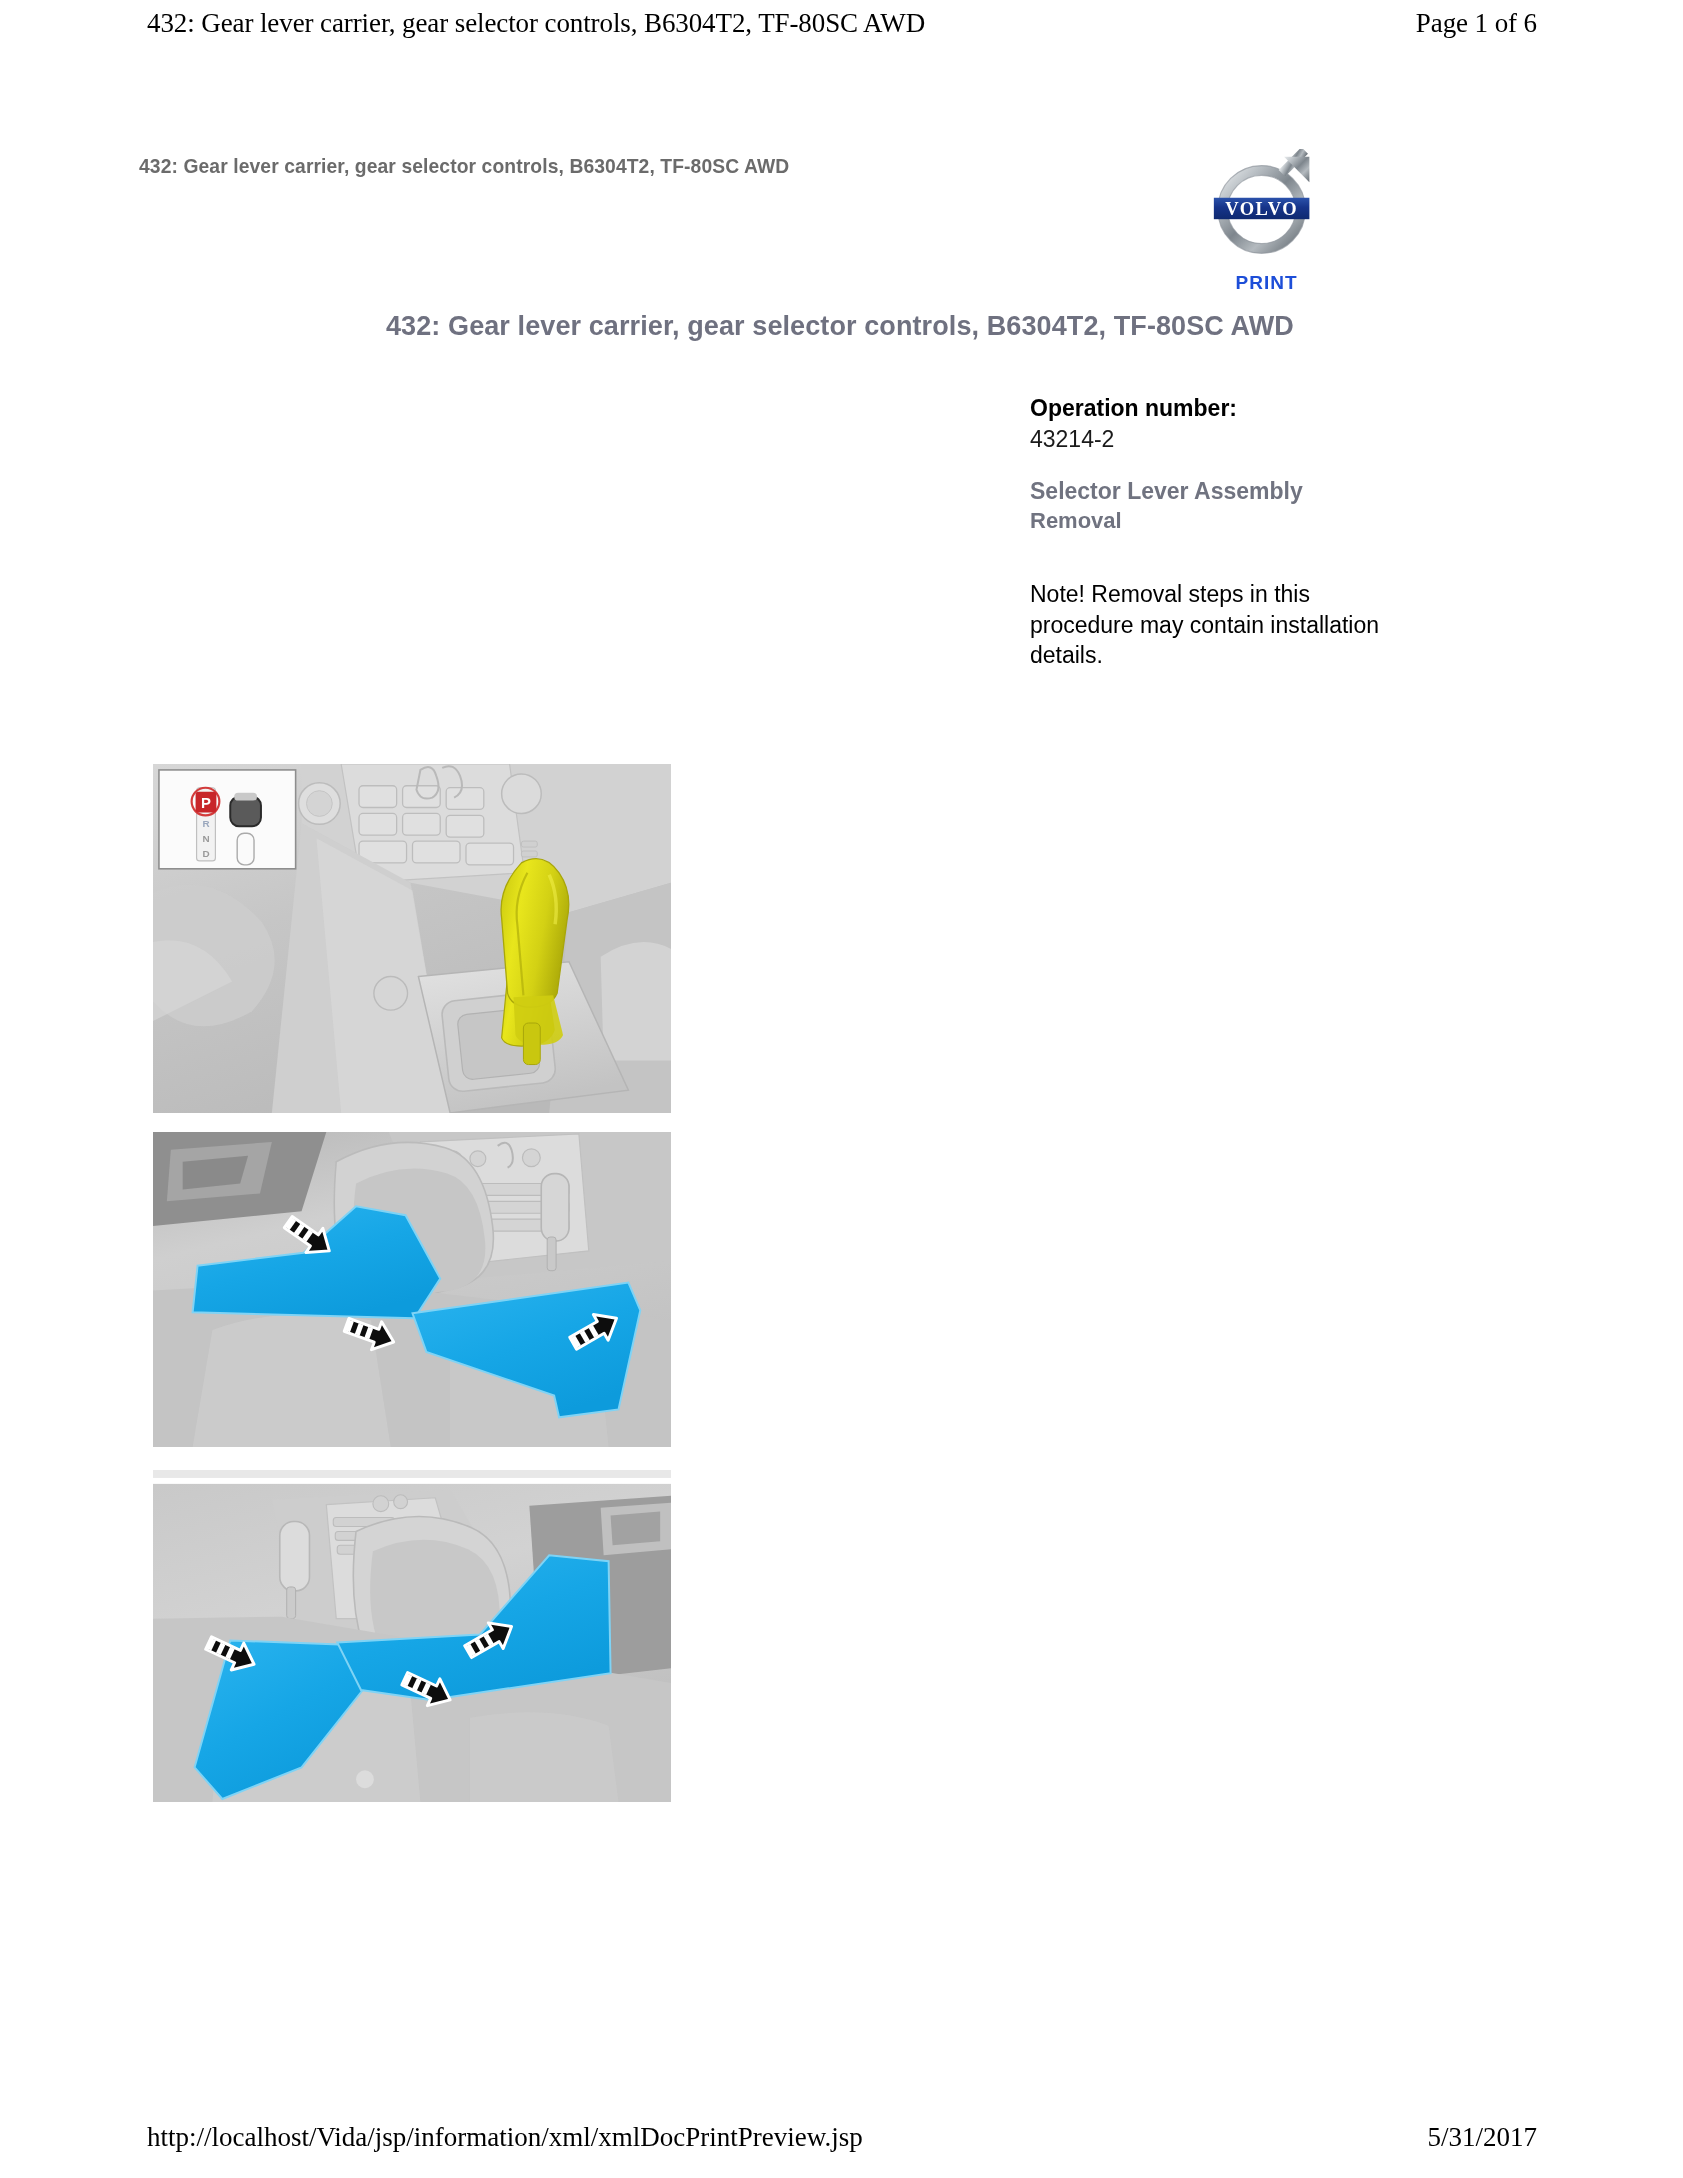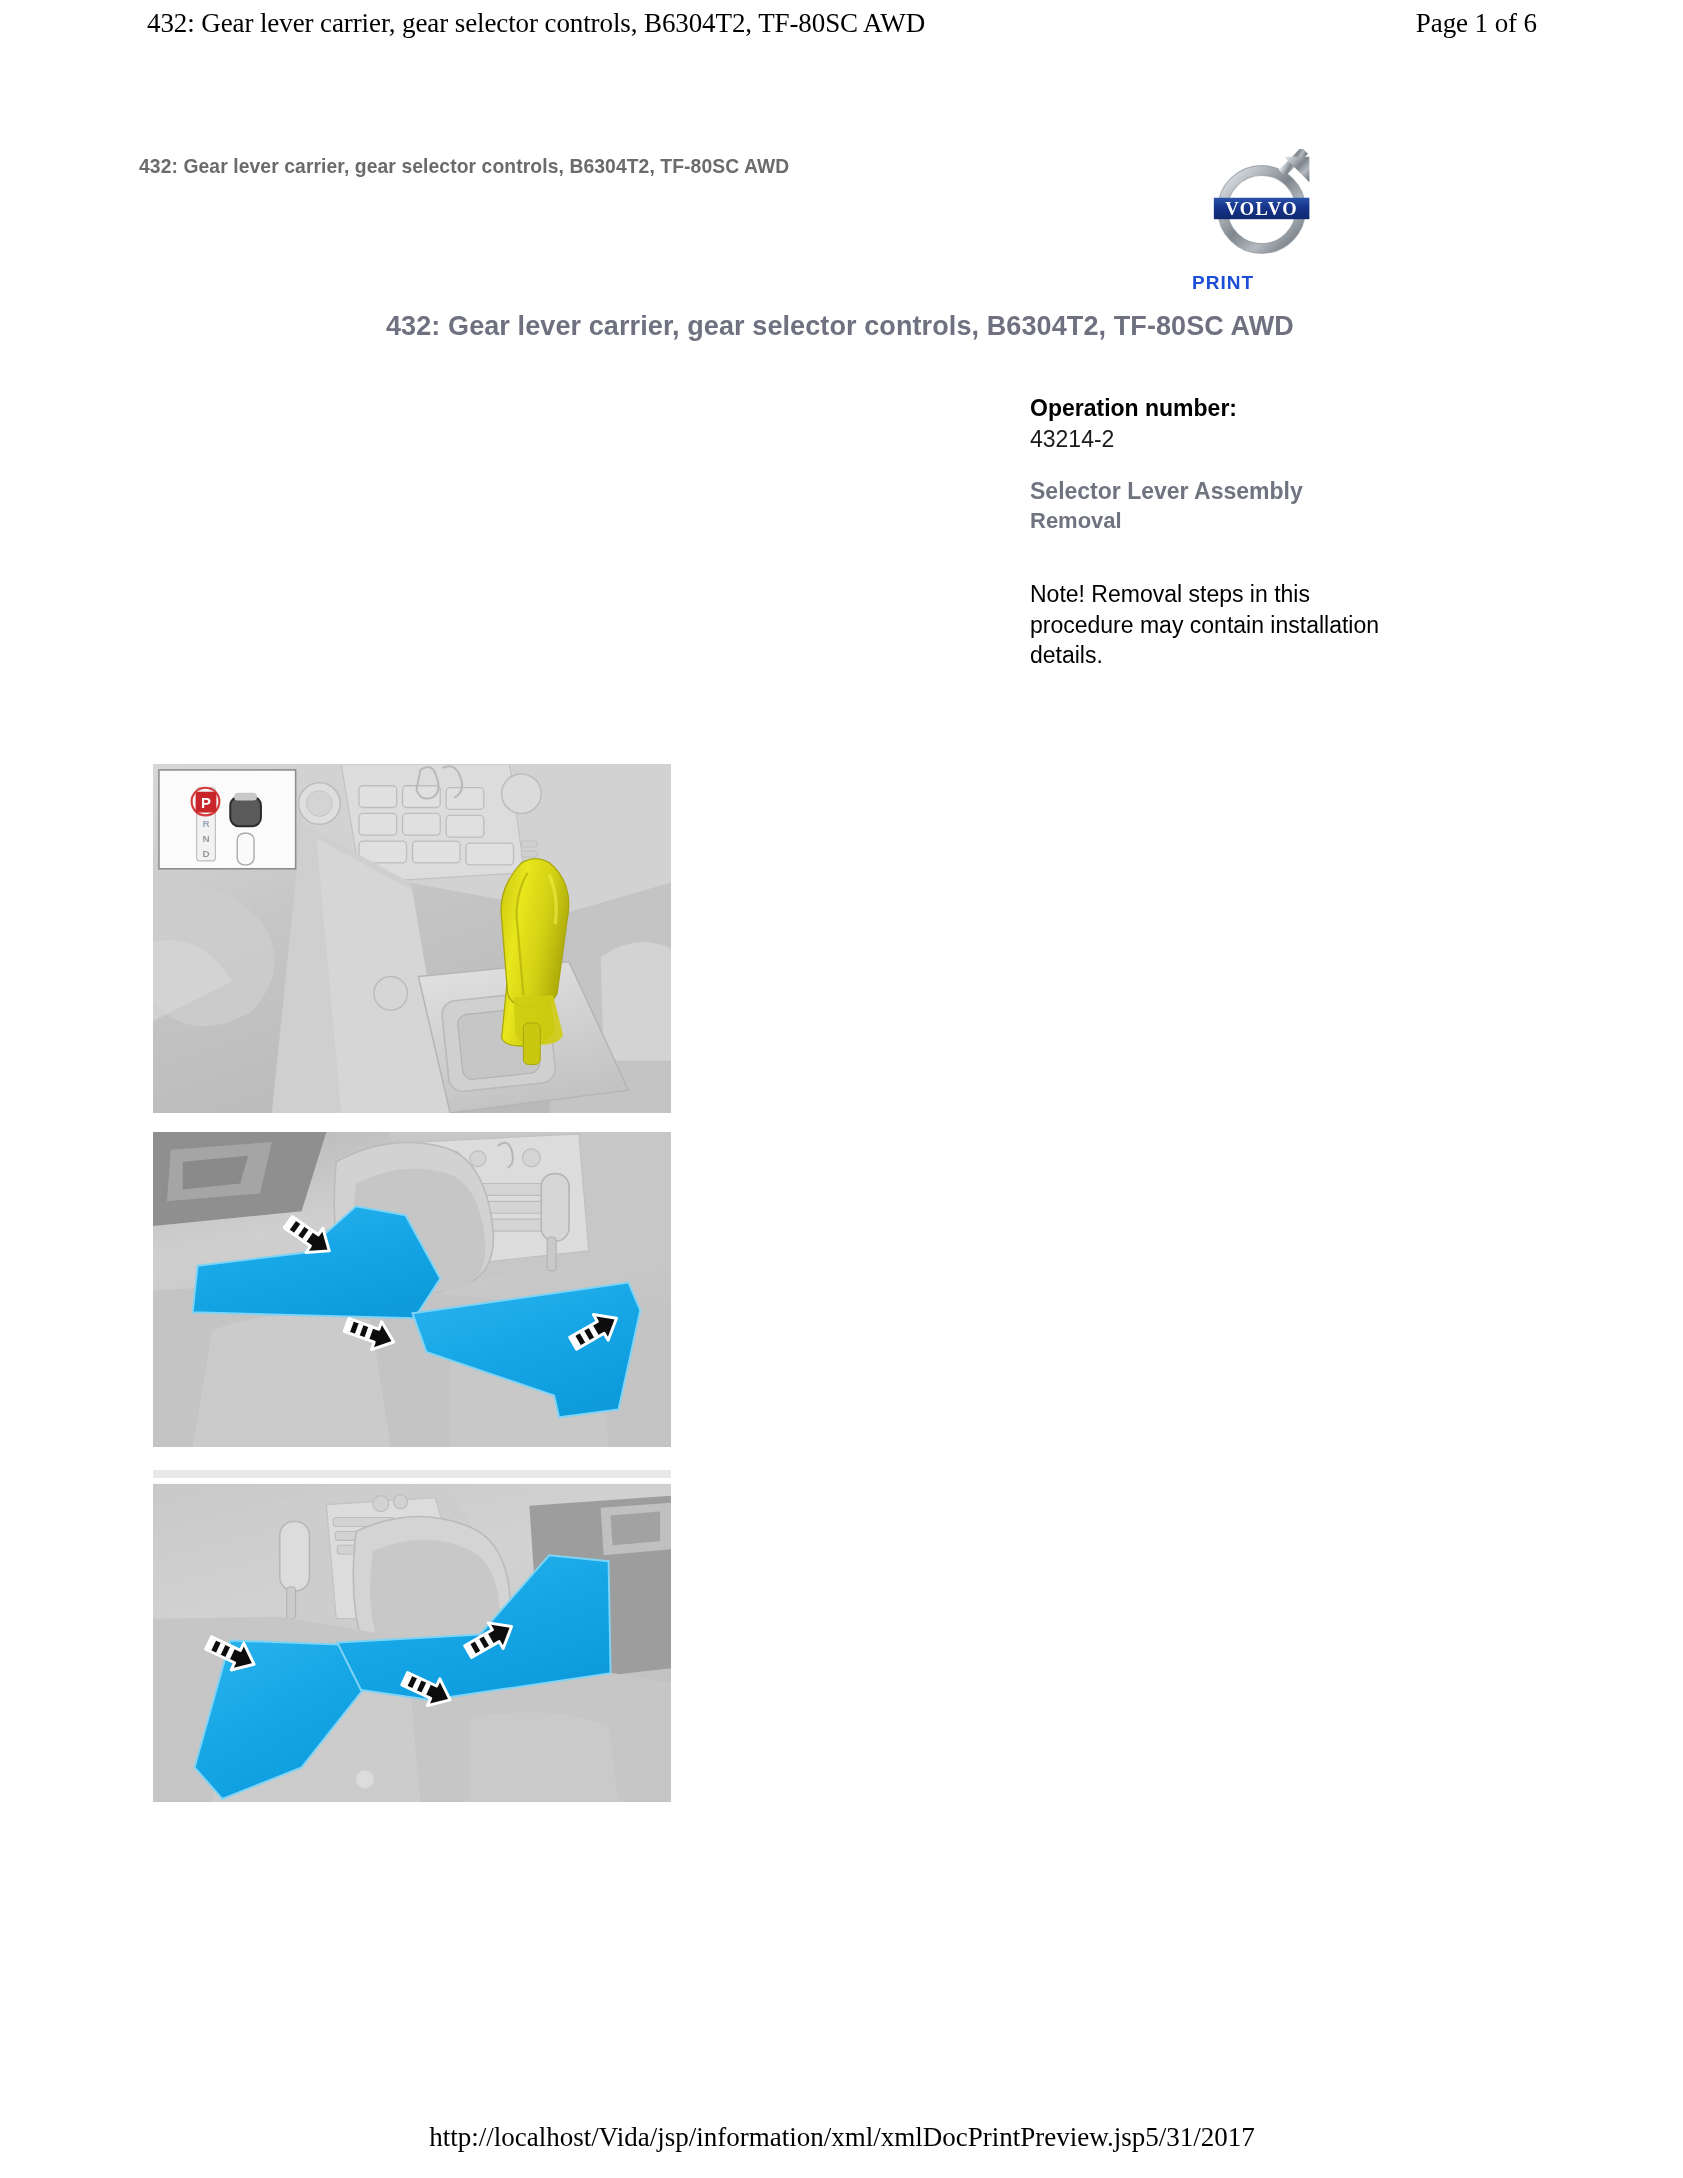--- a/index.html
+++ b/index.html
@@ -28,21 +28,21 @@
     font-size: 27px;
     color: #000;
     letter-spacing: -0.1px;
   }
   .print-foot {
     position: absolute;
     top: 2122px;
     left: 147px;
     width: 1390px;
     display: flex;
-    justify-content: center;
+    justify-content: space-between;
     align-items: baseline;
     font-family: "Liberation Serif", serif;
     font-size: 27px;
     color: #000;
   }
 
   
   .doc {
     position: absolute;
     top: 0;
@@ -65,20 +65,21 @@
     margin-bottom: 34px;
     white-space: nowrap;
   }
   .meta-line.last { margin-bottom: 0; }
 
   .volvo-wrap {
     position: absolute;
     left: 1192px;
     top: 149px;
     width: 149px;
+    text-align: center;
   }
   .volvo-logo {
     width: 117px;
     height: 117px;
     margin: 0 auto;
     display: block;
   }
   .print-label {
     margin-top: 6px;
     font-size: 19px;

